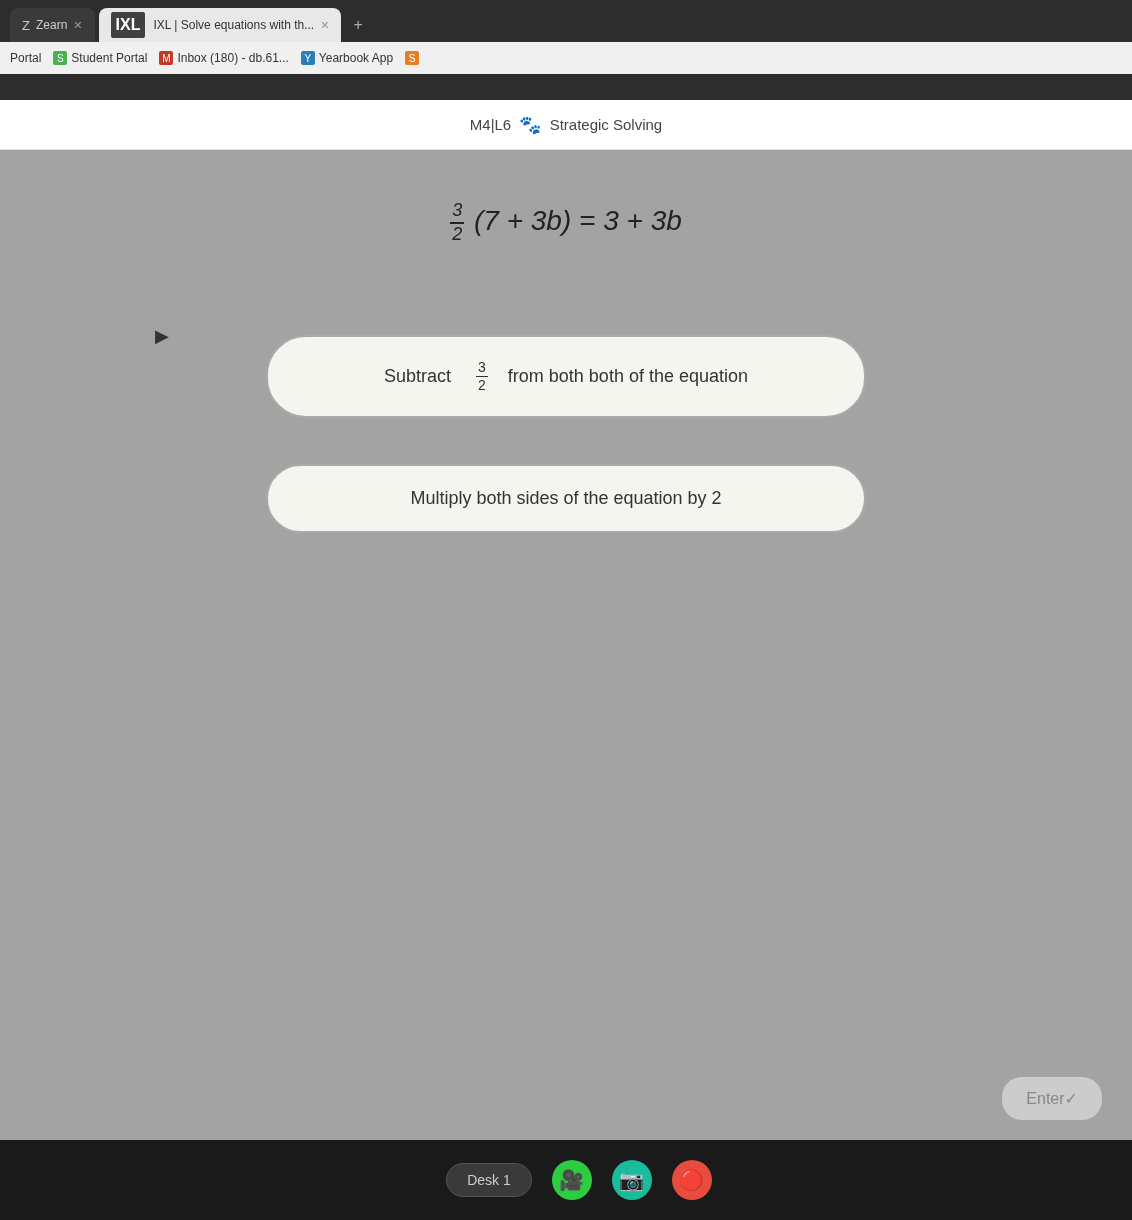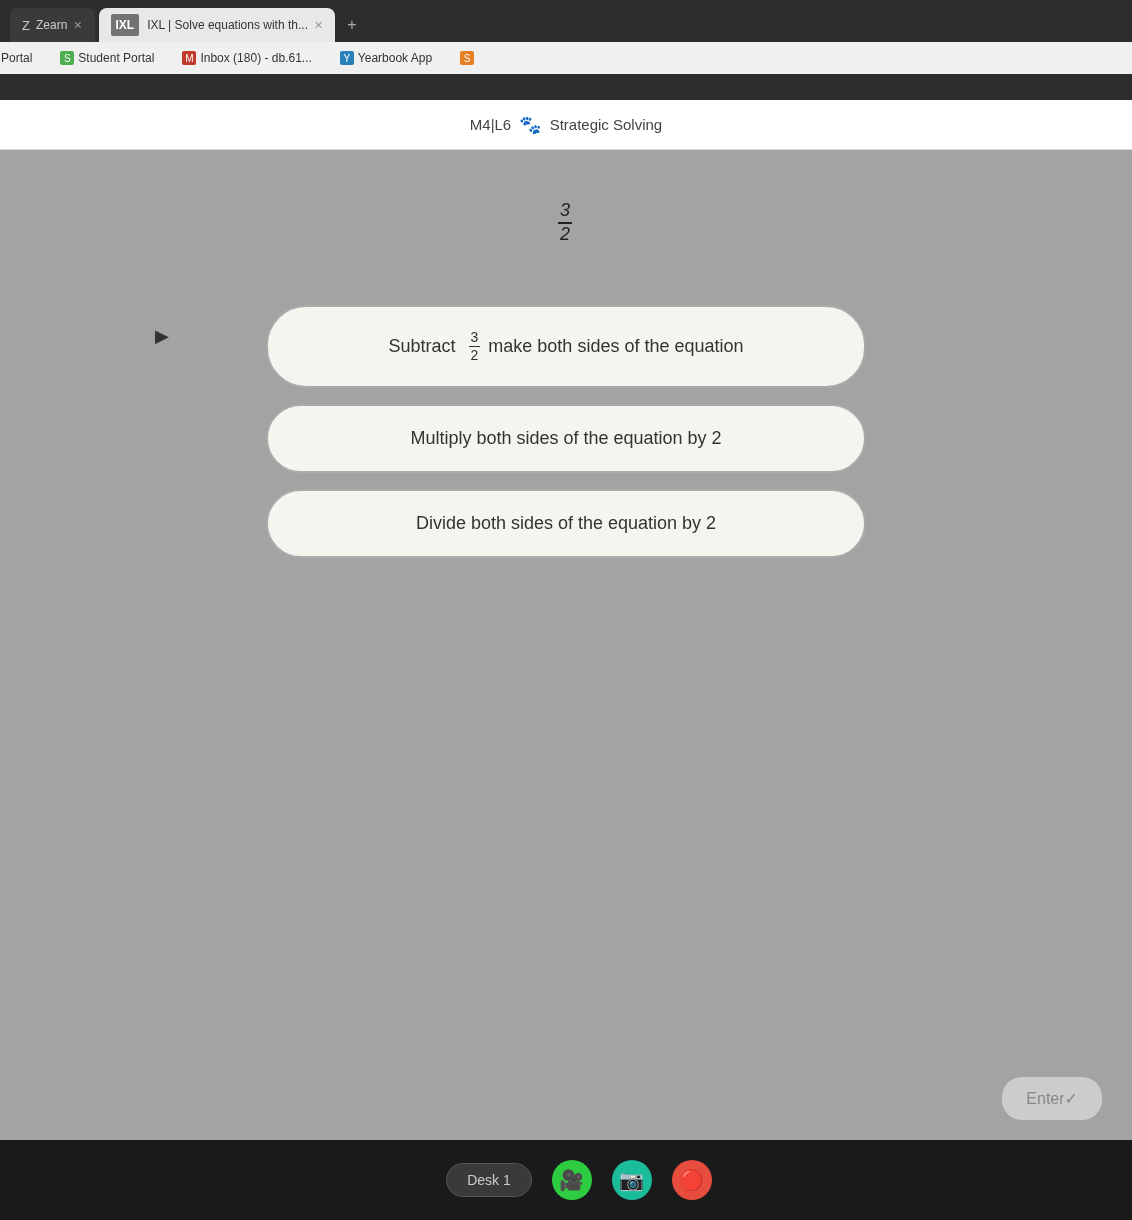--- a/index.html
+++ b/index.html
@@ -58,22 +58,22 @@
       font-size: 16px;
       padding: 4px 8px;
       cursor: pointer;
     }
 
     .bookmarks-bar {
       background: #f0f0f0;
       height: 32px;
       display: flex;
       align-items: center;
-      padding: 0 1px;
-      gap: 28px;
+      padding: 0 10px;
+      gap: 12px;
     }
 
     .bookmark-item {
       display: flex;
       align-items: center;
       gap: 4px;
       font-size: 12px;
       color: #333;
       cursor: pointer;
     }
@@ -196,22 +196,23 @@
       border-radius: 40px;
       border: 2px solid #aaa;
       background: #f5f5f0;
       font-size: 18px;
       color: #333;
       cursor: pointer;
       text-align: center;
       display: flex;
       align-items: center;
       justify-content: center;
-      gap: 6px;
+      gap: 18px;
       transition: background 0.2s;
+      margin-top: 30px;
     }
 
     .option-fraction {
       display: inline-flex;
       flex-direction: column;
       align-items: center;
       vertical-align: middle;
       margin: 0 2px;
       line-height: 1;
     }
@@ -283,22 +284,22 @@
       cursor: pointer;
     }
 
     .taskbar-icon.green { background: #2ecc40; }
     .taskbar-icon.teal { background: #1abc9c; }
     .taskbar-icon.red { background: #e74c3c; }
 
     .ixl-logo {
       display: inline-flex;
       align-items: center;
-      font-size: 12px;
-      background: #737373;
+      font-size: 16px;
+      background: #404040;
       color: white;
       padding: 4px 5px;
       border-radius: 2px;
       font-weight: bold;
       margin-right: 2px;
     }
   </style>
 </head>
 <body>
 
@@ -346,42 +347,40 @@
     <span class="header-label">Strategic Solving</span>
   </div>
 
   <div class="question-area">
 
     <div class="equation">
       <span class="eq-fraction">
         <span class="num">3</span>
         <span class="den">2</span>
       </span>
+      <span>(7 + 3<i>b</i>) = 3 + 3<i>b</i></span>
     </div>
   </div>
 
   <div class="options-container">
     <span class="cursor-indicator">▶</span>
 
     <button class="option-btn">
       <span>Subtract&nbsp;</span>
       <span class="option-fraction">
         <span class="num">3</span>
         <span class="den">2</span>
       </span>
-      <span>make both sides of the equation</span>
+      <span>from both both of the equation</span>
     </button>
 
     <button class="option-btn">
       <span>Multiply both sides of the equation by 2</span>
     </button>
 
-    <button class="option-btn">
-      <span>Divide both sides of the equation by 2</span>
-    </button>
   </div>
 
   <div class="enter-btn-container">
     <button class="enter-btn">
       <span>Enter</span>
       <span>✓</span>
     </button>
   </div>
 
 </div>

